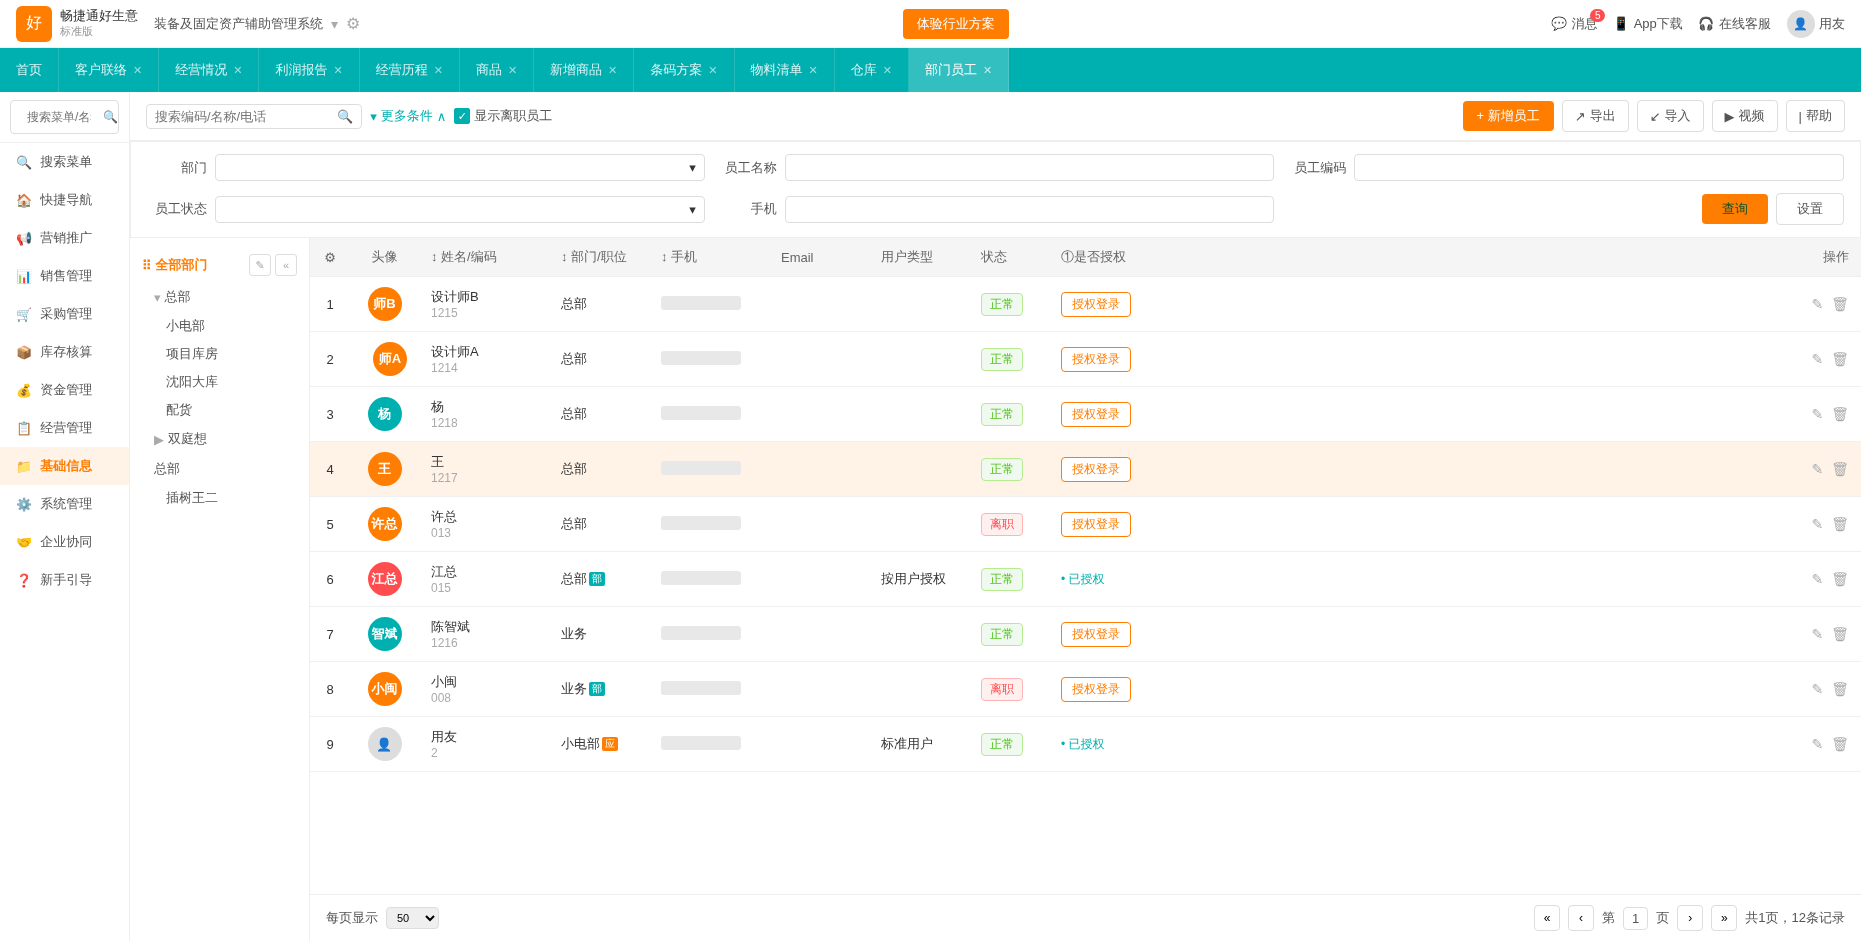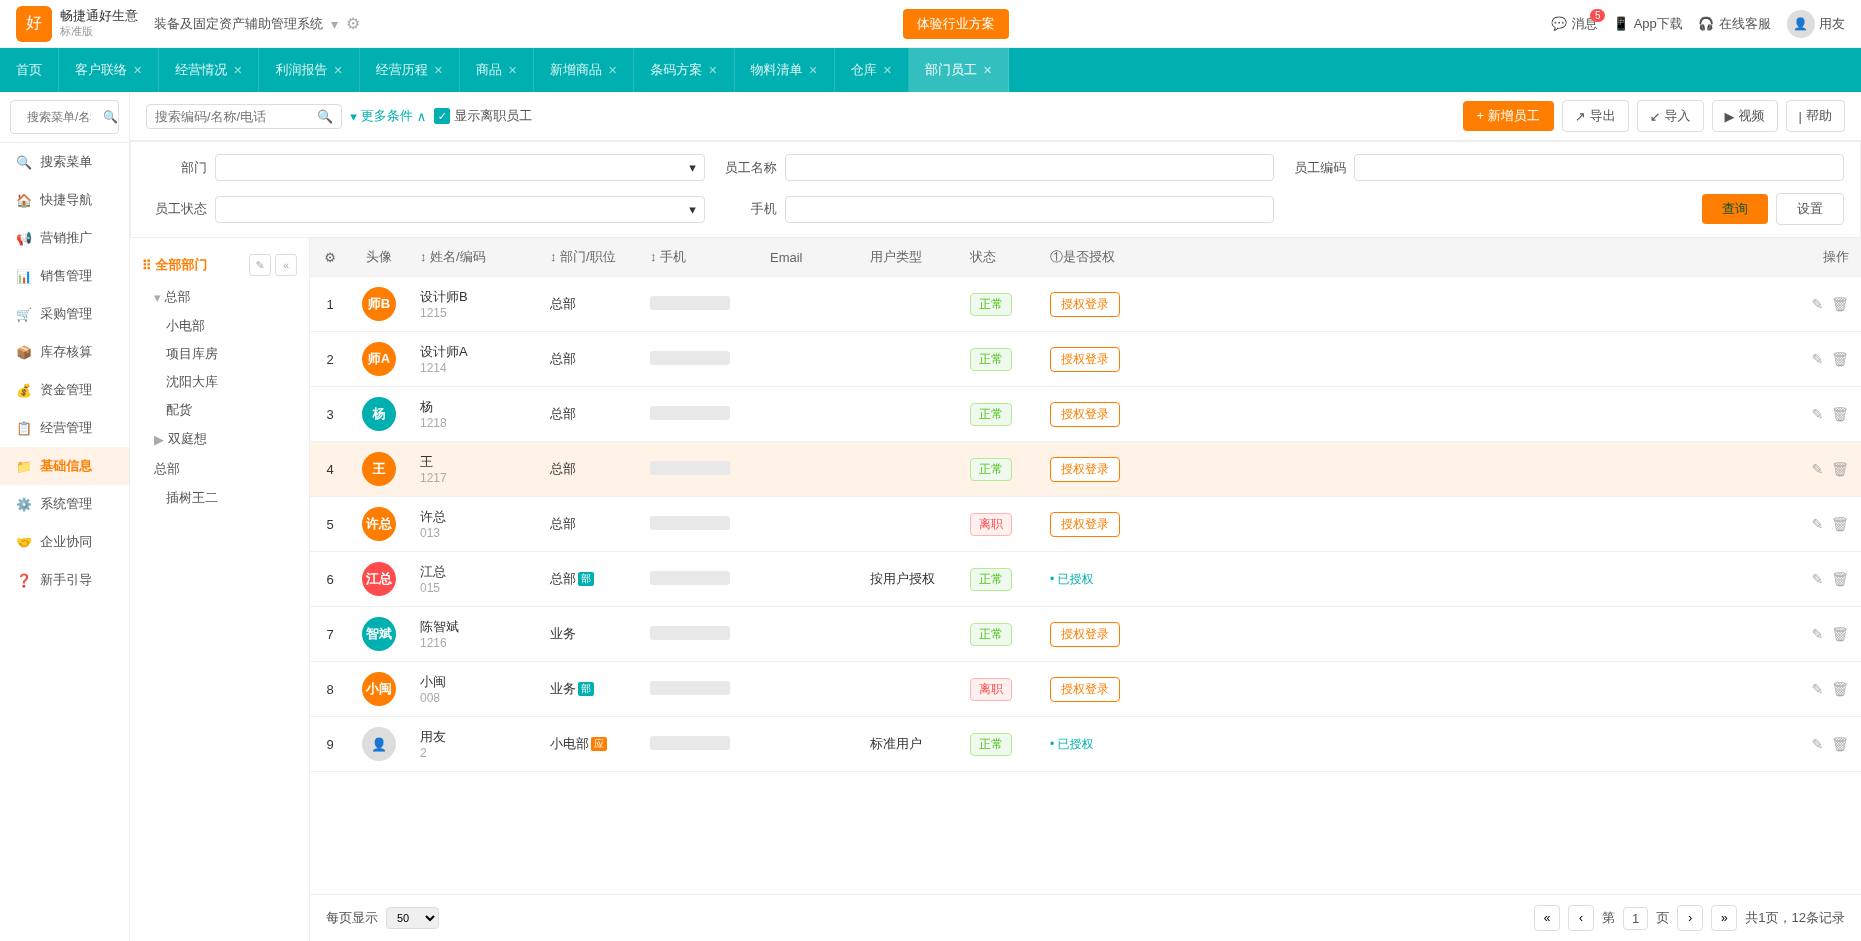--- a/index.html
+++ b/index.html
@@ -53,21 +53,21 @@
     .dept-header-icons { display: flex; gap: 4px; }
     .dept-icon-btn { width: 22px; height: 22px; border: 1px solid #ddd; border-radius: 3px; display: flex; align-items: center; justify-content: center; cursor: pointer; font-size: 11px; color: #aaa; }
     .dept-item { padding: 6px 12px 6px 24px; font-size: 13px; color: #555; cursor: pointer; display: flex; align-items: center; gap: 4px; }
     .dept-subitem { padding: 5px 12px 5px 36px; font-size: 13px; color: #555; cursor: pointer; }
 
     
     .employee-area { flex: 1; display: flex; flex-direction: column; overflow: hidden; }
 
     
     .filter-bar { background: white; padding: 8px 16px; display: flex; align-items: center; gap: 8px; border-bottom: 1px solid #eee; }
-    .search-input { display: flex; align-items: center; border: 1px solid #ddd; border-radius: 4px; padding: 4px 8px; gap: 2px; }
+    .search-input { display: flex; align-items: center; border: 1px solid #ddd; border-radius: 4px; padding: 4px 8px; gap: 22px; }
     .search-input input { border: none; outline: none; font-size: 13px; width: 180px; }
     .filter-more { display: flex; align-items: center; gap: 4px; color: #00b0b0; font-size: 13px; cursor: pointer; }
     .show-archived { display: flex; align-items: center; gap: 4px; font-size: 13px; color: #555; }
     .checkbox-icon { width: 16px; height: 16px; border: 1px solid #00b0b0; background: #00b0b0; border-radius: 2px; display: flex; align-items: center; justify-content: center; color: white; font-size: 11px; }
 
     
     .adv-filter { background: white; border: 1px solid #eee; margin: 0; padding: 12px 16px; display: grid; grid-template-columns: 1fr 1fr 1fr; gap: 12px; align-items: center; }
     .filter-row { display: flex; align-items: center; gap: 8px; }
     .filter-label { color: #555; font-size: 13px; width: 60px; text-align: right; flex-shrink: 0; }
     .filter-select { flex: 1; border: 1px solid #ddd; border-radius: 4px; padding: 5px 8px; font-size: 13px; display: flex; align-items: center; justify-content: space-between; cursor: pointer; background: white; }
@@ -418,21 +418,21 @@
                   <td class="col-email"></td>
                   <td class="col-usertype"></td>
                   <td class="col-status"><span class="status-badge status-normal">正常</span></td>
                   <td class="col-auth"><button class="auth-btn">授权登录</button></td>
                   <td style="flex: 1 1 0%;"></td>
                   <td class="col-ops"><span class="op-icon">✎</span><span class="op-icon">🗑</span></td>
                 </tr>
                 <tr>
                   <td class="col-num">2</td>
                   <td class="col-avatar">
-                    <div class="avatar-circle" style="background:#ff7d00;">师A</div>
+                    <div class="avatar-circle" style="background:#ff7d00;margin-left:11px;">师A</div>
                   </td>
                   <td class="col-name">
                     <div class="name-code">
                       <span class="emp-name">设计师A</span>
                       <span class="emp-code">1214</span>
                     </div>
                   </td>
                   <td class="col-dept"><span>总部</span></td>
                   <td class="col-phone"><span class="phone-masked"></span></td>
                   <td class="col-email"></td>

